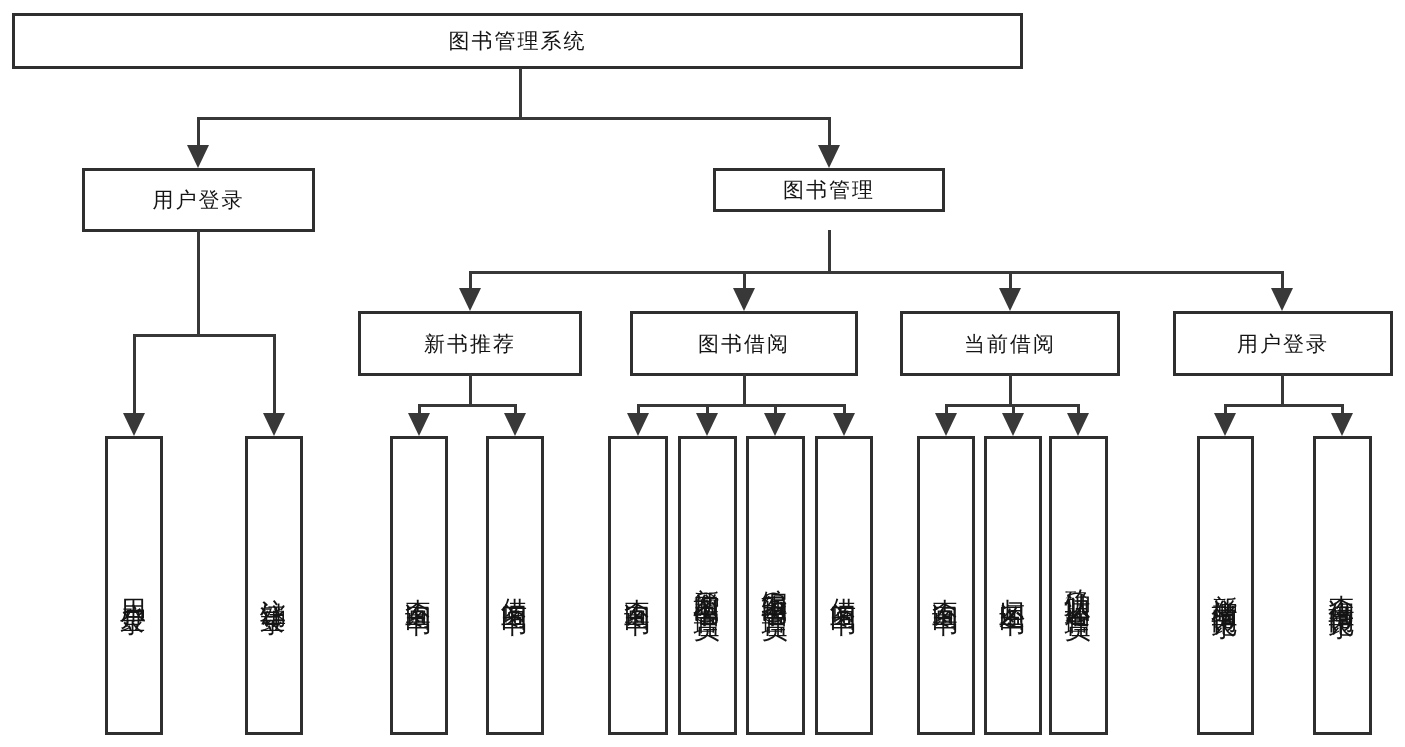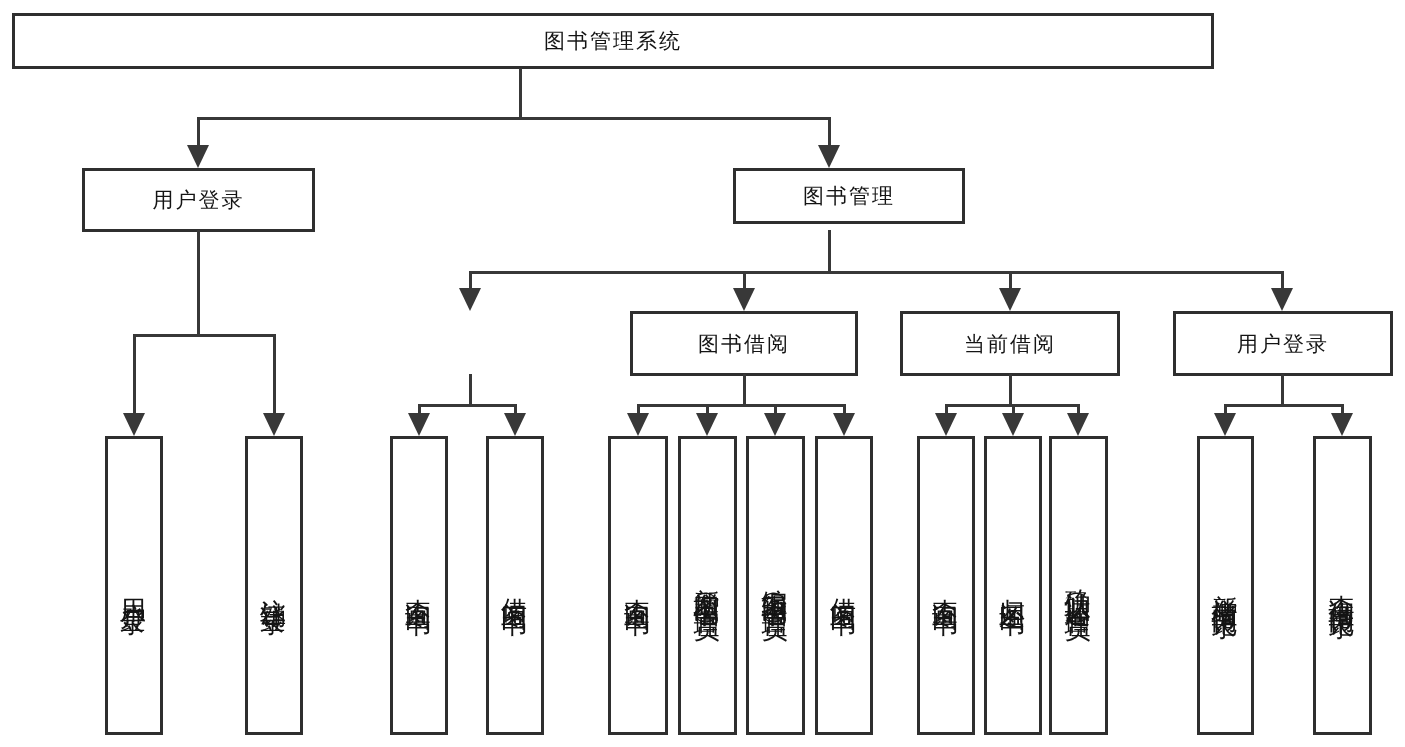--- a/index.html
+++ b/index.html
@@ -38,50 +38,51 @@
   .watermark{
     position:absolute;left:1152px;top:714px;z-index:5;
     font-size:21px;color:var(--watermark);white-space:nowrap;
   }
 </style>
 </head>
 <body>
 
 <div class="stage">
 
-  <div class="box" style="left:12px;top:13px;width:1202px;height:56px">图书管理系统</div>
+  <div class="box" style="left:12px;top:13px;width:1011px;height:56px">图书管理系统</div>
 
   <div class="vline" style="left:519px;top:68px;height:52px"></div>
   <div class="hline" style="left:197px;top:117px;width:634px"></div>
   <div class="vline" style="left:197px;top:117px;height:30px"></div>
   <div class="vline" style="left:828px;top:117px;height:30px"></div>
   <div class="arrow" style="left:187px;top:145px"></div>
   <div class="arrow" style="left:818px;top:145px"></div>
 
   <div class="box" style="left:82px;top:168px;width:233px;height:64px">用户登录</div>
-  <div class="box" style="left:733px;top:168px;width:232px;height:56px">图书管理</div>
+  <div class="box" style="left:713px;top:168px;width:232px;height:44px">图书管理</div>
 
   <div class="vline" style="left:197px;top:230px;height:107px"></div>
   <div class="hline" style="left:133px;top:334px;width:143px"></div>
   <div class="vline" style="left:133px;top:334px;height:82px"></div>
   <div class="vline" style="left:273px;top:334px;height:82px"></div>
   <div class="arrow" style="left:123px;top:413px"></div>
   <div class="arrow" style="left:263px;top:413px"></div>
 
   <div class="vline" style="left:828px;top:230px;height:43px"></div>
   <div class="hline" style="left:469px;top:271px;width:815px"></div>
   <div class="vline" style="left:469px;top:271px;height:20px"></div>
   <div class="vline" style="left:743px;top:271px;height:20px"></div>
   <div class="vline" style="left:1009px;top:271px;height:20px"></div>
   <div class="vline" style="left:1281px;top:271px;height:20px"></div>
   <div class="arrow" style="left:459px;top:288px"></div>
   <div class="arrow" style="left:733px;top:288px"></div>
   <div class="arrow" style="left:999px;top:288px"></div>
   <div class="arrow" style="left:1271px;top:288px"></div>
 
+  <div class="box" style="left:358px;top:311px;width:224px;height:65px">新书推荐</div>
   <div class="box" style="left:900px;top:311px;width:220px;height:65px">当前借阅</div>
   <div class="box" style="left:630px;top:311px;width:228px;height:65px">图书借阅</div>
   <div class="box" style="left:1173px;top:311px;width:220px;height:65px">用户登录</div>
 
   <div class="vline" style="left:469px;top:374px;height:33px"></div>
   <div class="hline" style="left:418px;top:404px;width:99px"></div>
   <div class="vline" style="left:418px;top:404px;height:12px"></div>
   <div class="vline" style="left:514px;top:404px;height:12px"></div>
   <div class="arrow" style="left:408px;top:413px"></div>
   <div class="arrow" style="left:504px;top:413px"></div>

